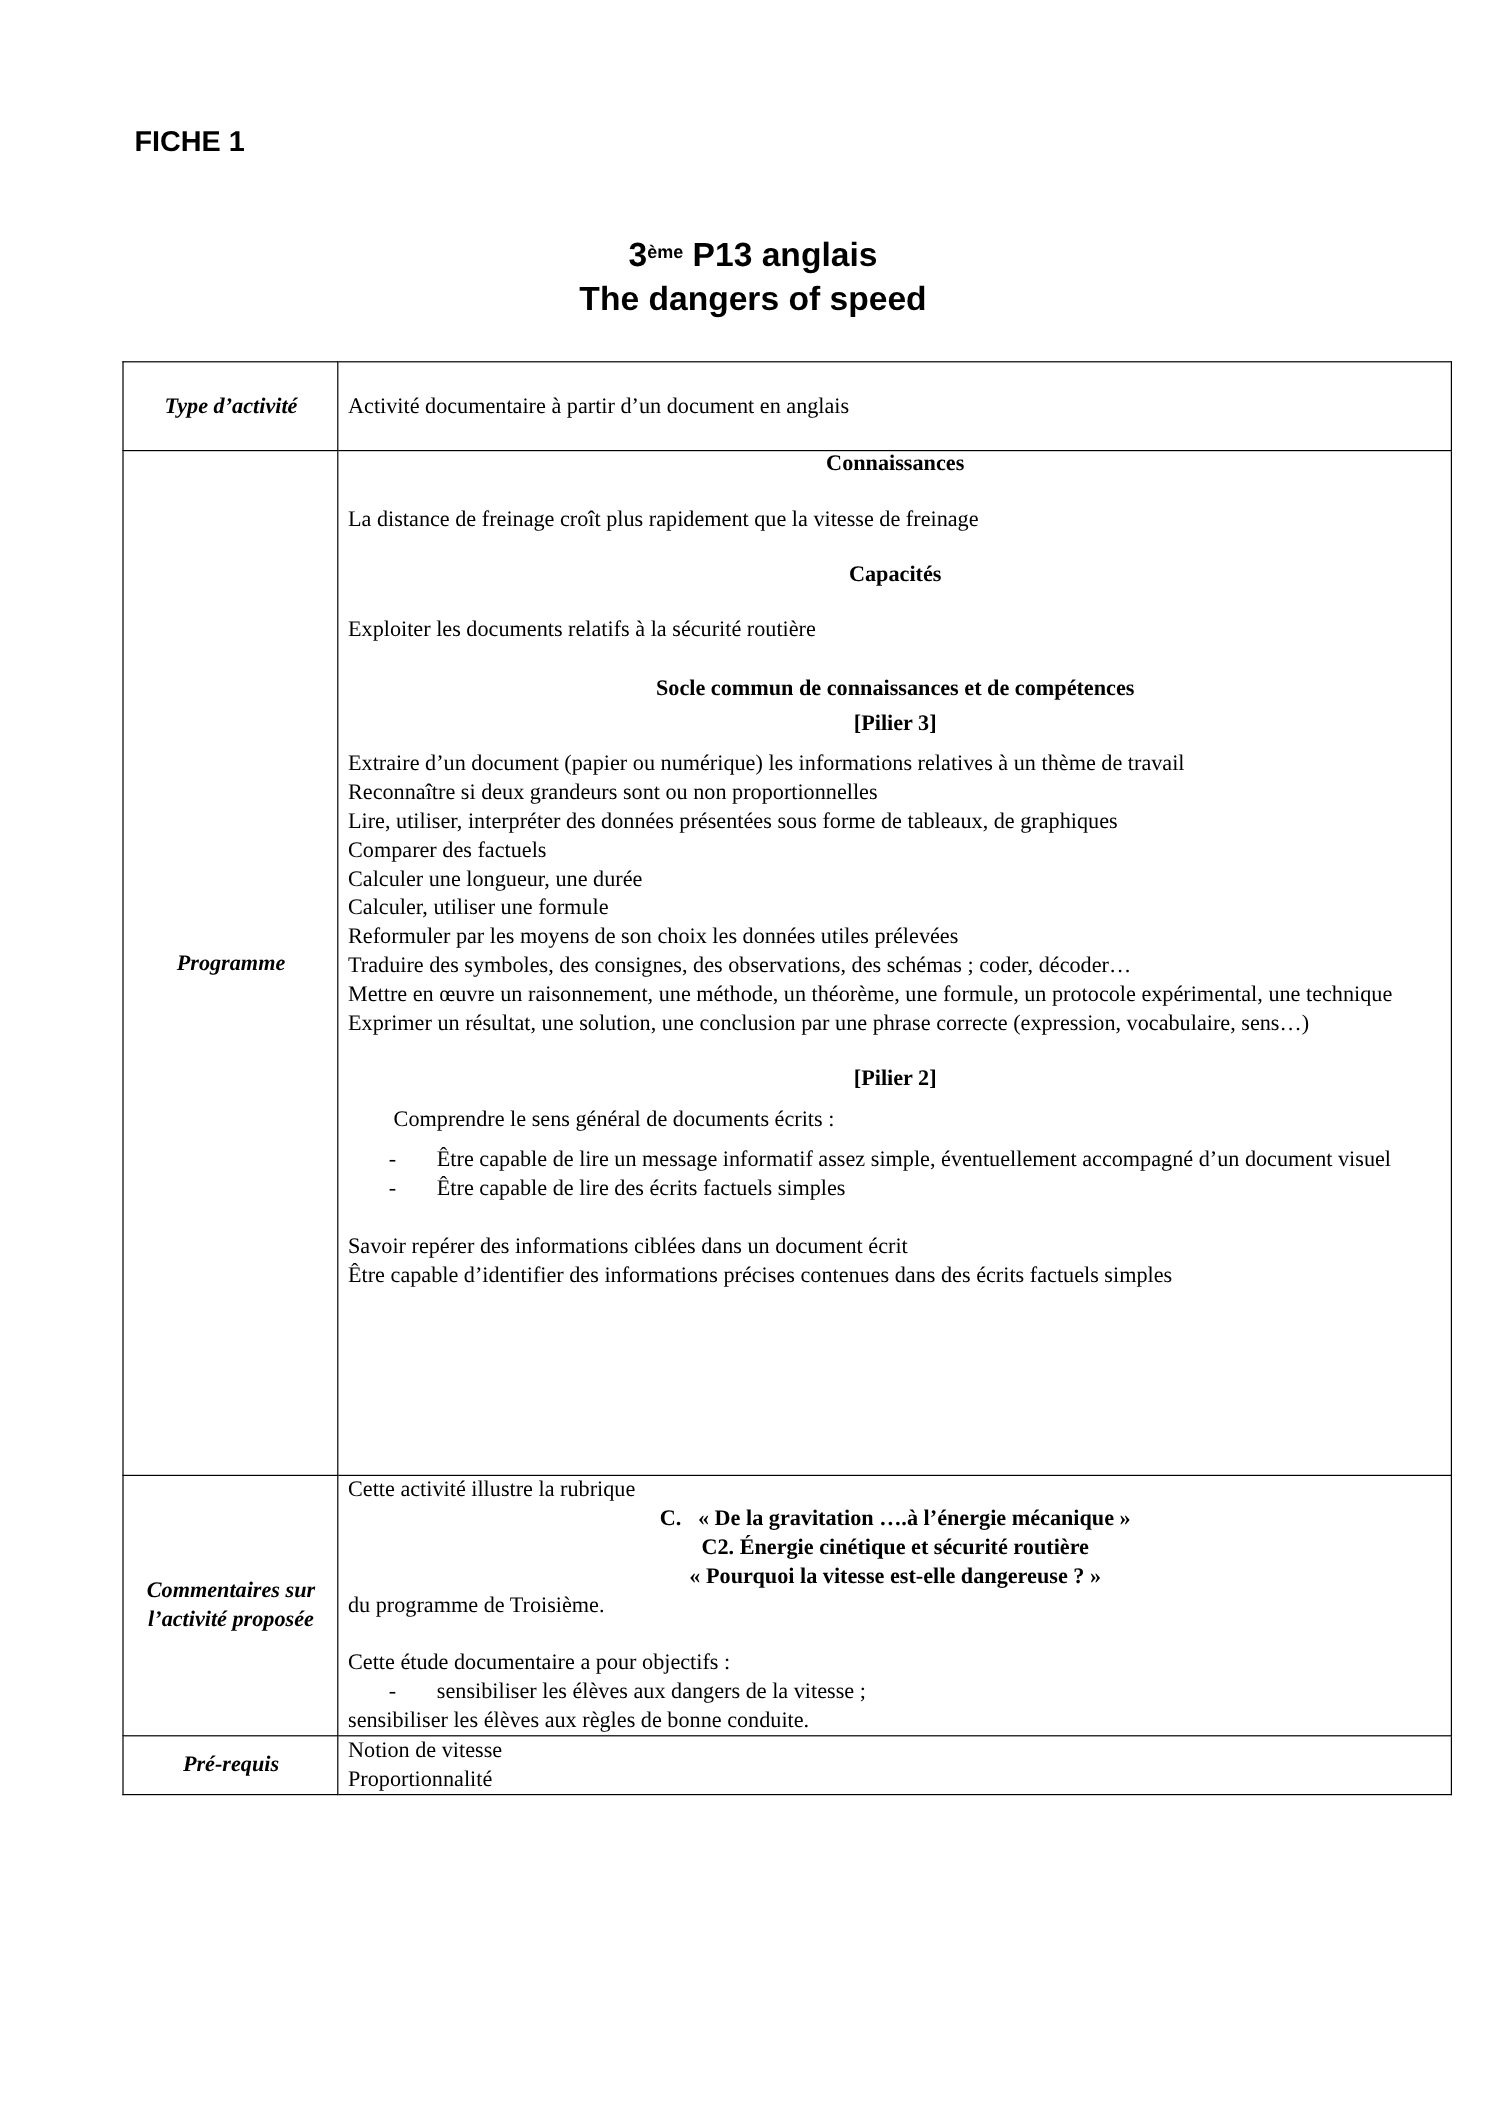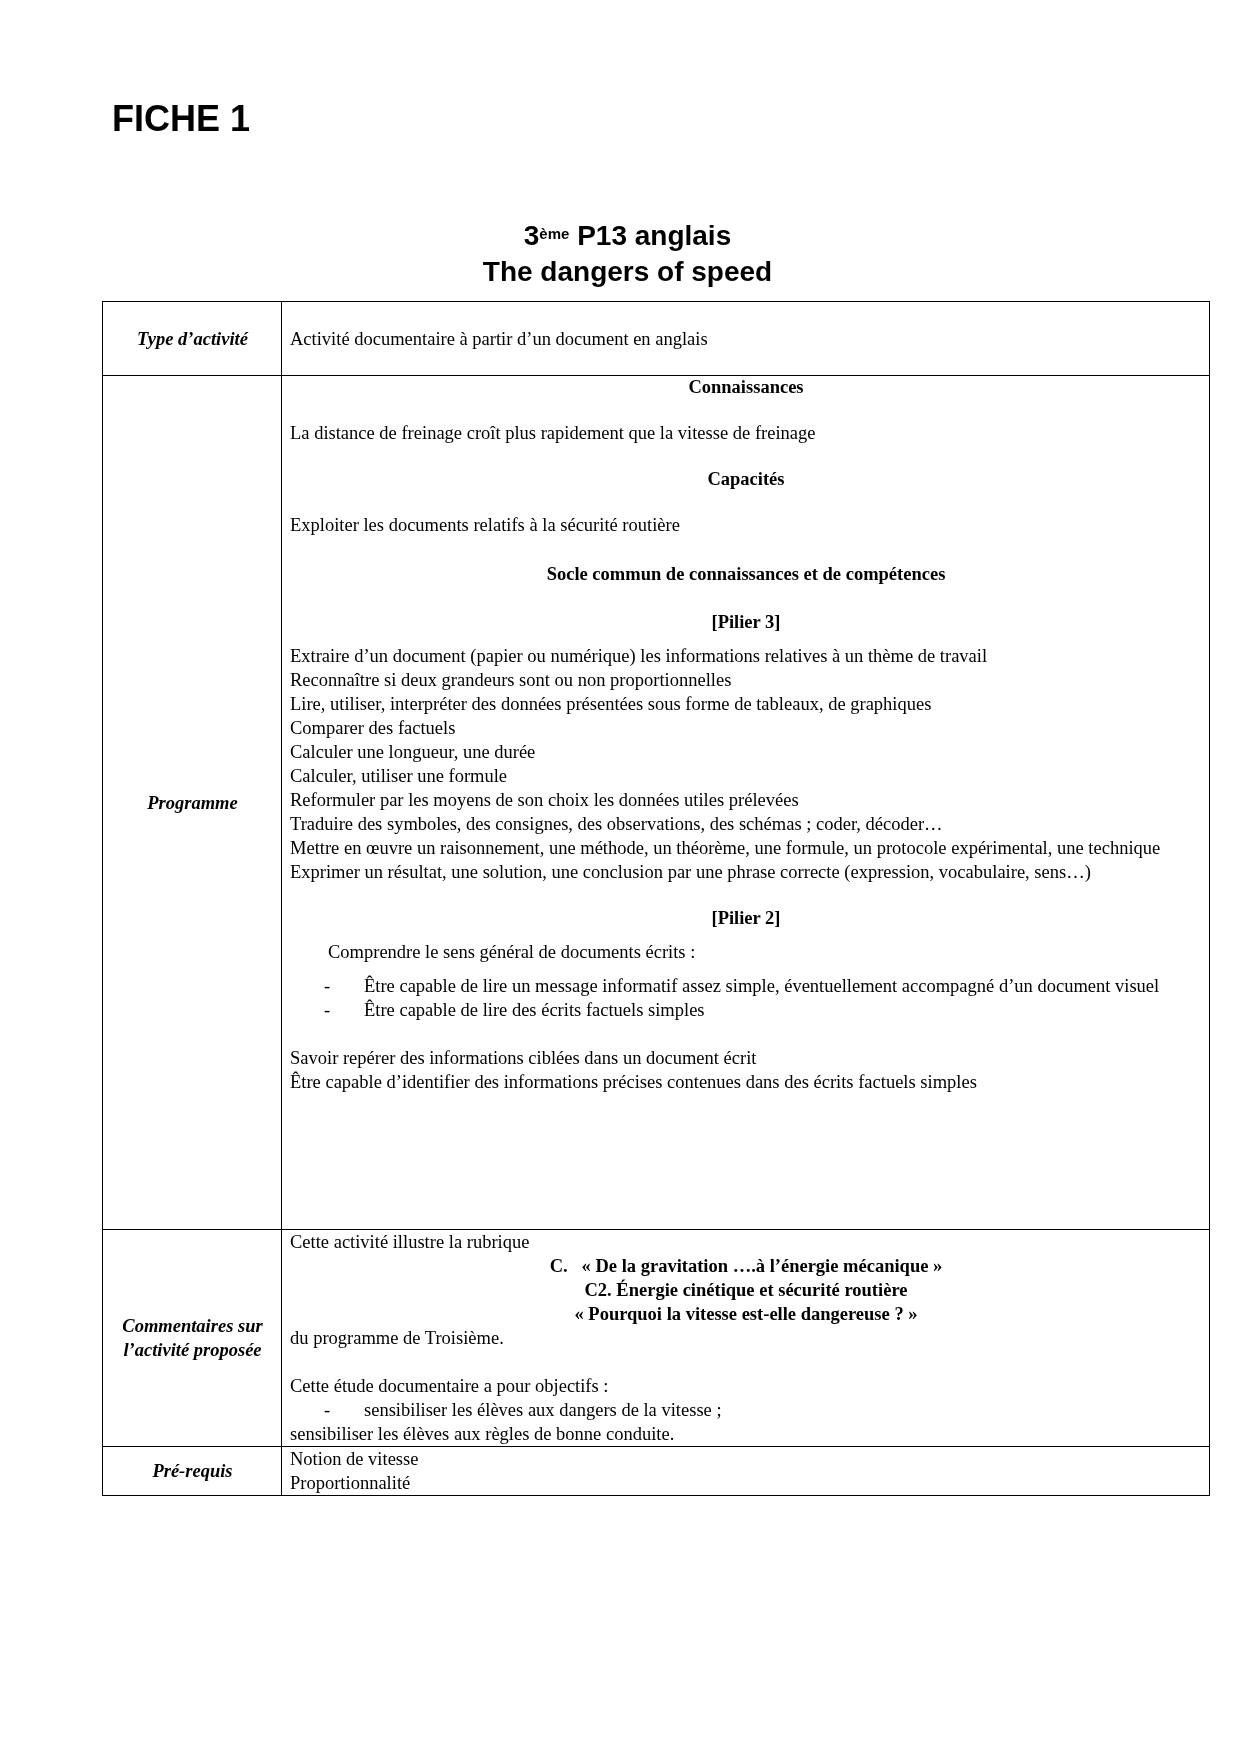--- a/index.html
+++ b/index.html
@@ -1,18 +1,18 @@
 <!DOCTYPE html>
 <html><head>
   <meta charset="utf-8">
   <style>
     html, body { margin: 0; padding: 0; background: #ffffff; }
     body { width: 1241px; height: 1754px; position: relative; color: #000; }
-    .head-left { position: absolute; left: 112px; top: 104px; font-family: "Liberation Sans", sans-serif; font-weight: bold; font-size: 36px; line-height: 30px; }
-    .head-center { position: absolute; left: 0; width: 1241px; top: 218px; text-align: center; font-family: "Liberation Sans", sans-serif; font-weight: bold; font-size: 28px; line-height: 36px; padding-left: 14px; box-sizing: border-box; }
+    .head-left { position: absolute; left: 112px; top: 104px; font-family: "Liberation Sans", sans-serif; font-weight: bold; font-size: 24px; line-height: 30px; }
+    .head-center { position: absolute; left: 0; width: 1241px; top: 195px; text-align: center; font-family: "Liberation Sans", sans-serif; font-weight: bold; font-size: 28px; line-height: 36px; padding-left: 14px; box-sizing: border-box; }
     .head-center sup { font-size: 15px; vertical-align: top; position: relative; top: -2px; }
     table.main { position: absolute; left: 102px; top: 301px; width: 1108px; border-collapse: collapse; font-family: "Liberation Serif", serif; font-size: 18.5px; line-height: 24px; }
     table.main td { border: 1.5px solid #000; vertical-align: top; padding: 0 7px 0 8px; }
     td.label { width: 163px; text-align: center; vertical-align: middle !important; font-weight: bold; font-style: italic; padding: 0 6px; }
     .center-bold { text-align: center; font-weight: bold; }
     .just { text-align: justify; }
     .dash-list { list-style: none; margin: 0; padding: 0 0 0 34px; }
     .dash-list li { position: relative; padding-left: 40px; text-align: justify; }
     .dash-list li .dash { position: absolute; left: 0; top: 0; }
   </style>
@@ -38,21 +38,21 @@
   </tr>
 
   <tr style="height:854px;">
     <td class="label">Programme</td>
     <td style="padding-top:0;">
       <div class="center-bold" style="margin-top:-1px;">Connaissances</div>
       <div style="margin-top:22px;">La distance de freinage croît plus rapidement que la vitesse de freinage</div>
       <div class="center-bold" style="margin-top:22px;">Capacités</div>
       <div style="margin-top:22px;">Exploiter les documents relatifs à la sécurité routière</div>
       <div class="center-bold" style="margin-top:25px;">Socle commun de connaissances et de compétences</div>
-      <div class="center-bold" style="margin-top:24px;">[Pilier 3]</div>
+      <div class="center-bold" style="margin-top:5px;">[Pilier 3]</div>
       <div style="margin-top:10px;">
         <div class="just">Extraire d’un document (papier ou numérique) les informations relatives à un thème de travail</div>
         <div class="just">Reconnaître si deux grandeurs sont ou non proportionnelles</div>
         <div class="just">Lire, utiliser, interpréter des données présentées sous forme de tableaux, de graphiques</div>
         <div class="just">Comparer des factuels</div>
         <div class="just">Calculer une longueur, une durée</div>
         <div class="just">Calculer, utiliser une formule</div>
         <div class="just">Reformuler par les moyens de son choix les données utiles prélevées</div>
         <div class="just">Traduire des symboles, des consignes, des observations, des schémas ; coder, décoder…</div>
         <div class="just">Mettre en œuvre un raisonnement, une méthode, un théorème, une formule, un protocole expérimental, une technique</div>

